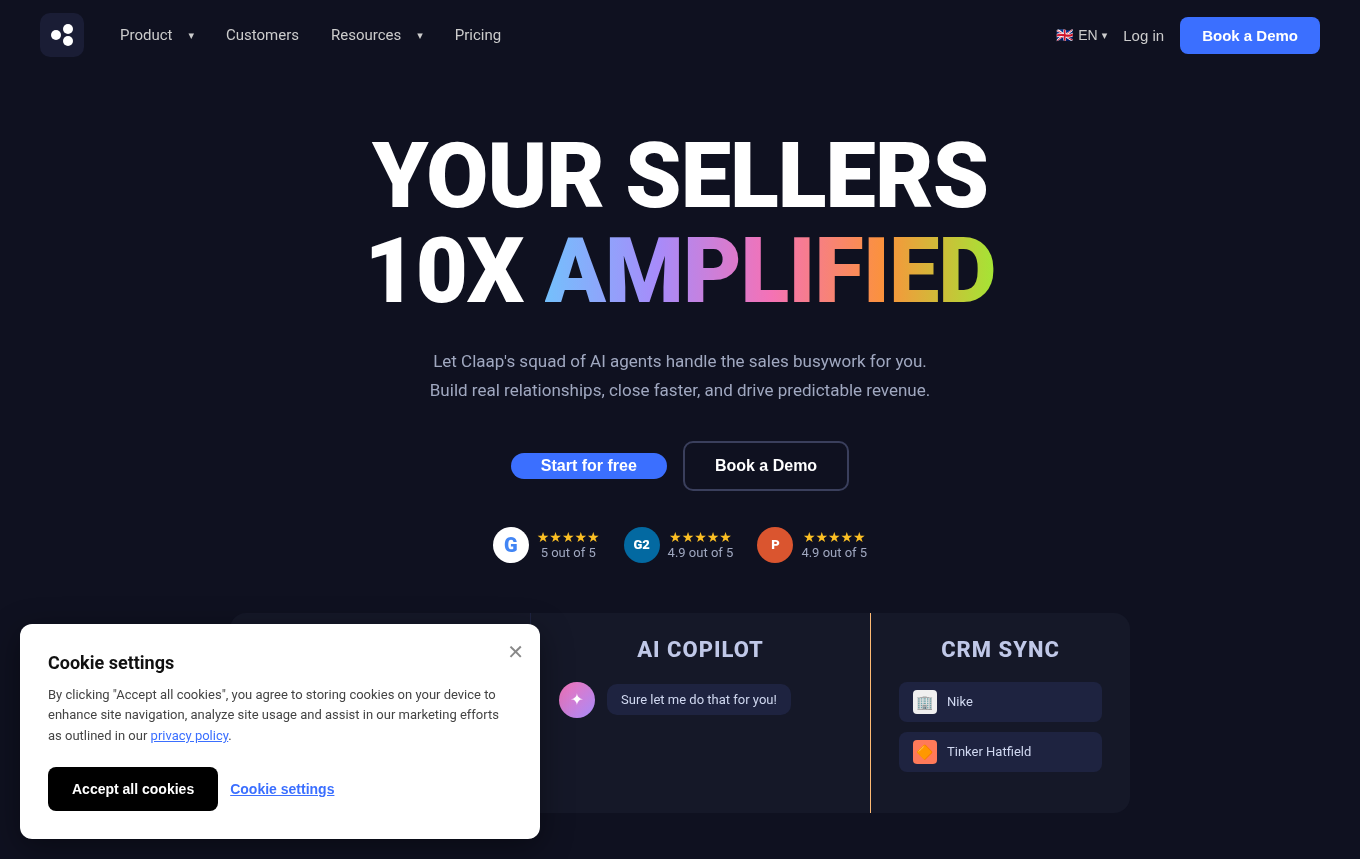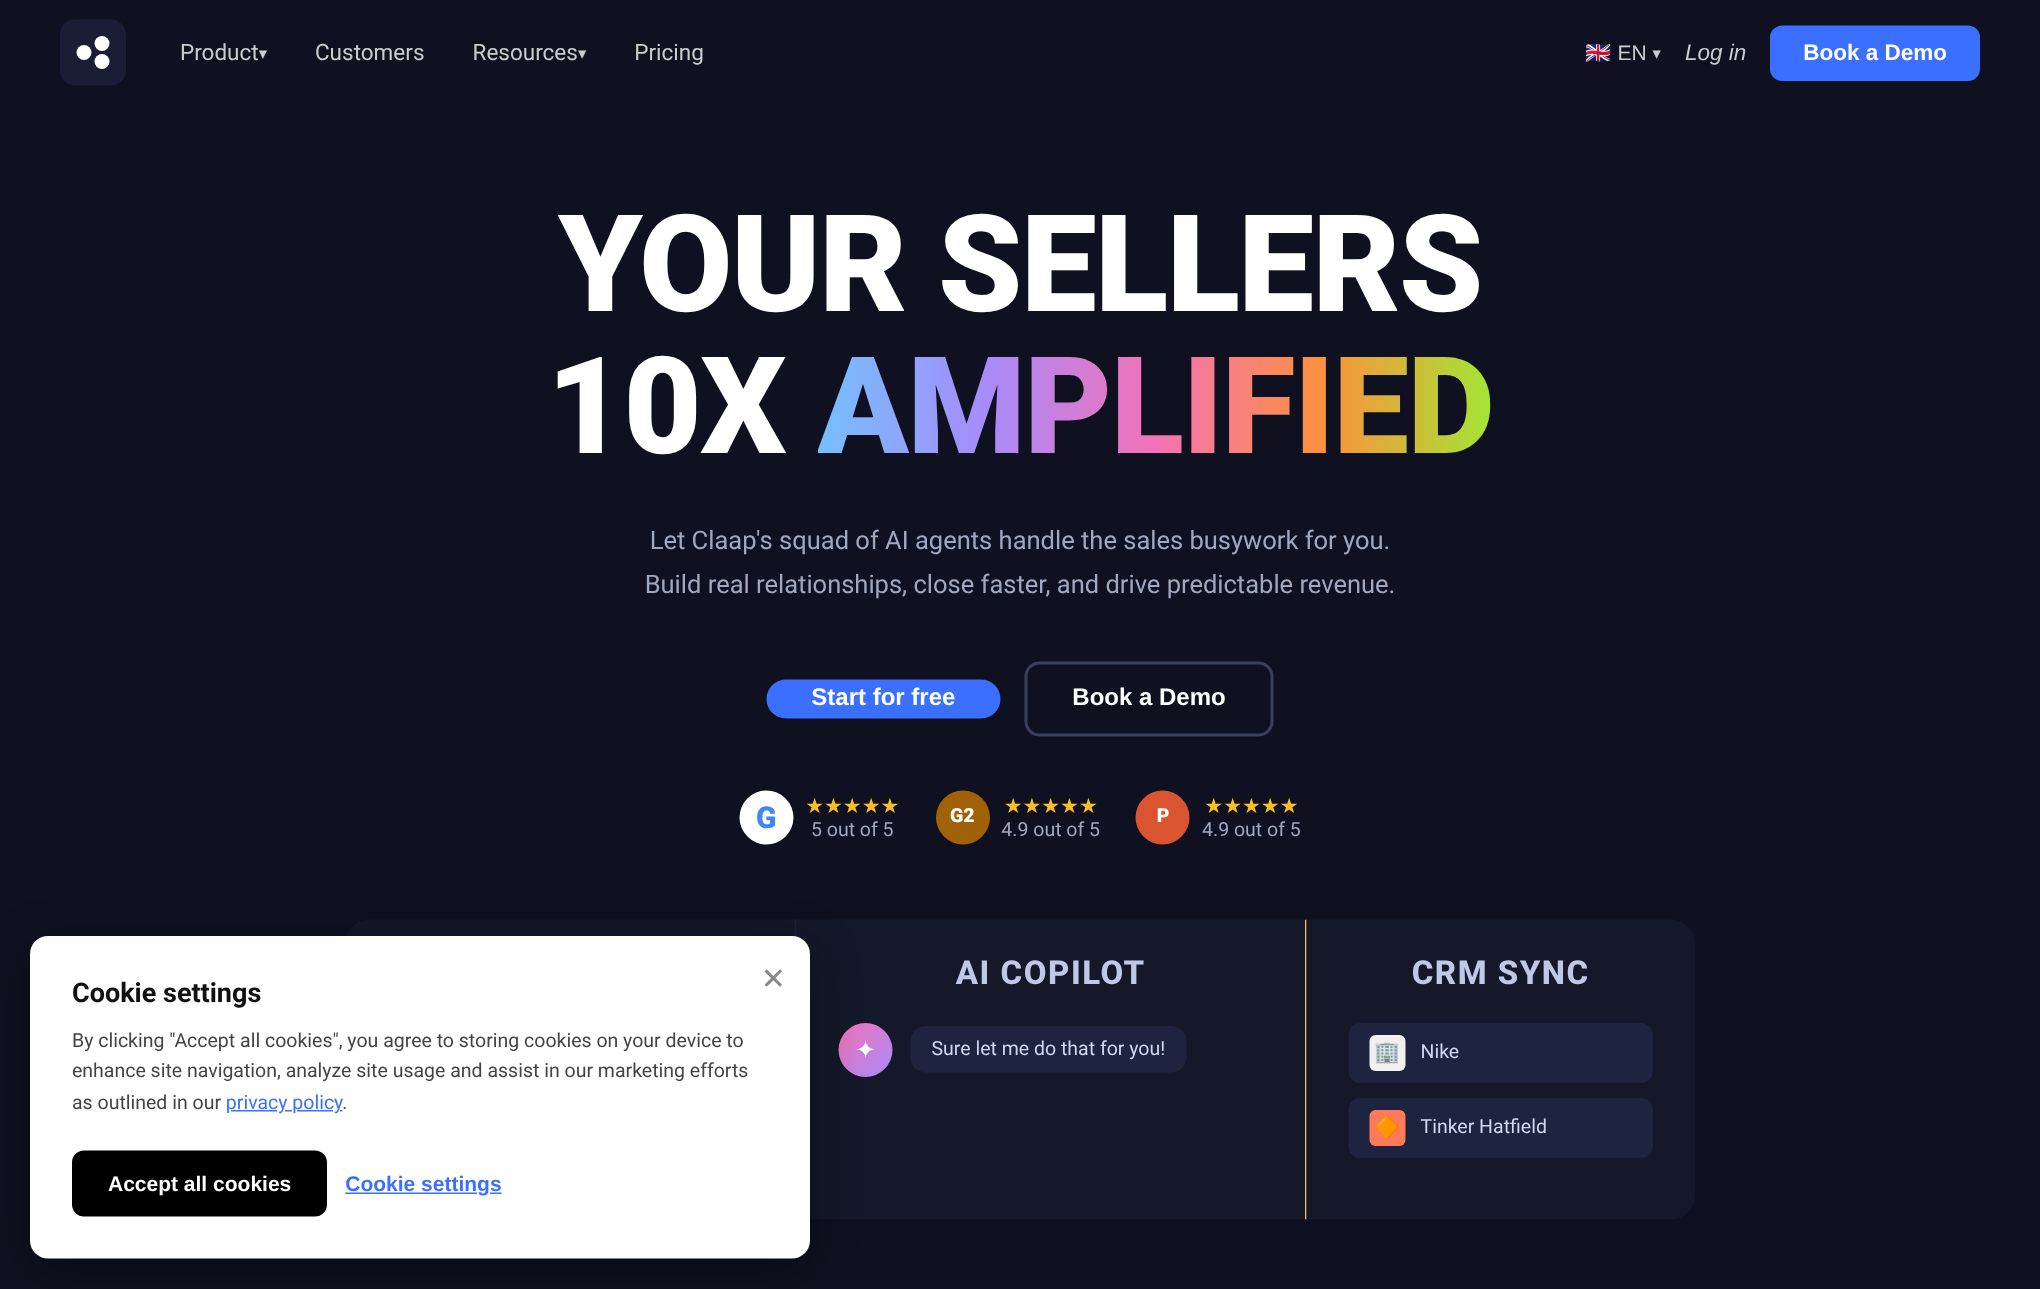--- a/index.html
+++ b/index.html
@@ -30,32 +30,32 @@
       border-radius: 10px;
       display: flex; align-items: center; justify-content: center;
       font-weight: 900; font-size: 14px; color: #fff;
       letter-spacing: -1px;
     }
     .nav-links { display: flex; align-items: center; gap: 32px; }
     .nav-link {
       color: #ccc;
       text-decoration: none;
       font-size: 15px;
-      display: flex; align-items: center; gap: 0;
+      display: flex; align-items: center; gap: 16px;
       cursor: pointer;
     }
     .nav-right { display: flex; align-items: center; gap: 16px; }
     .lang-btn {
       display: flex; align-items: center; gap: 4px;
       background: none; border: none; color: #ccc;
       cursor: pointer; font-size: 14px;
     }
     .login-btn {
       background: none; border: none;
-      color: #ccc; font-size: 15px; cursor: pointer; font-style: italic;
+      color: #ccc; font-size: 15px; cursor: pointer;
     }
     .book-demo-btn-nav {
       background: #3b6fff;
       color: #fff; border: none;
       padding: 10px 22px;
       border-radius: 8px;
       font-size: 15px; font-weight: 600;
       cursor: pointer;
     }
 
@@ -122,21 +122,21 @@
     .rating-item {
       display: flex; align-items: center; gap: 8px;
     }
     .rating-badge {
       width: 36px; height: 36px;
       border-radius: 50%;
       display: flex; align-items: center; justify-content: center;
       font-weight: 900; font-size: 14px; color: #fff;
     }
     .badge-google { background: #fff; color: #4285f4; font-size: 20px; }
-    .badge-g2 { background: #a16207; font-size: 13px; }
+    .badge-g2 { background: #0369a1; font-size: 13px; }
     .badge-product { background: #da552f; font-size: 13px; }
     .stars { color: #fbbf24; font-size: 14px; }
     .rating-text { font-size: 13px; color: #a0a8c0; }
 
     
     .bottom-section {
       display: flex;
       gap: 0;
       margin-top: 50px;
       padding: 0 20px;

